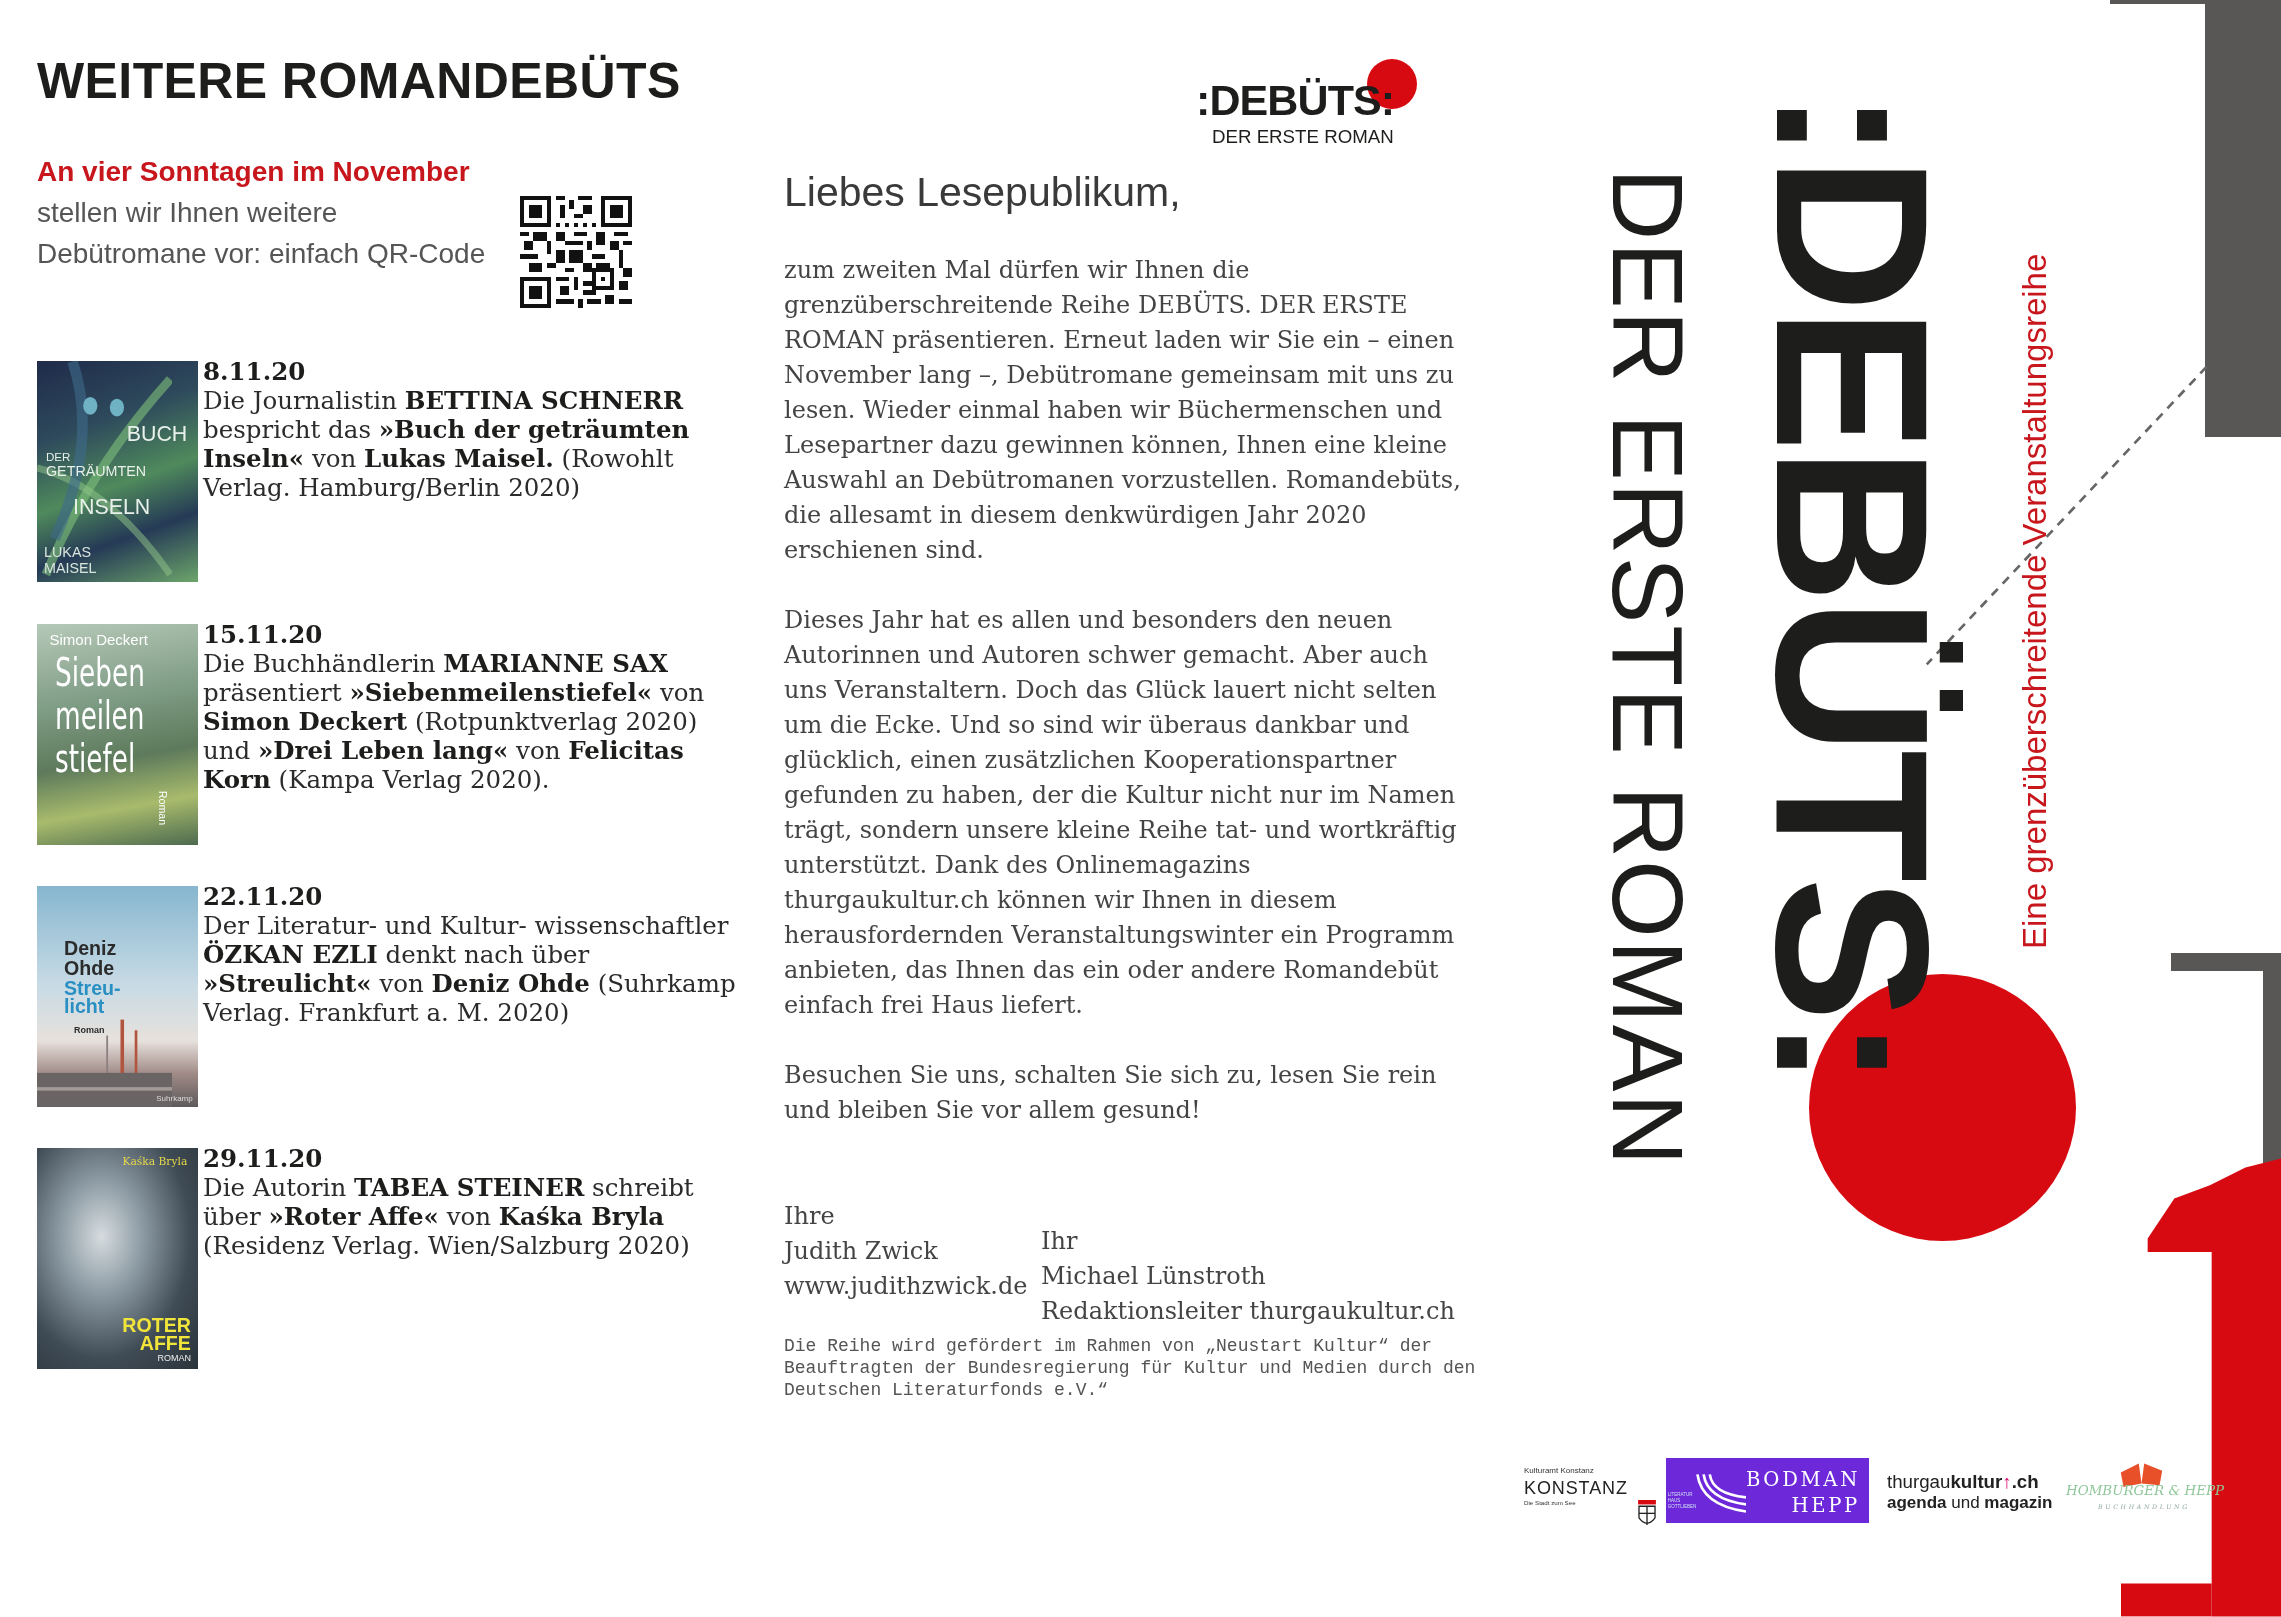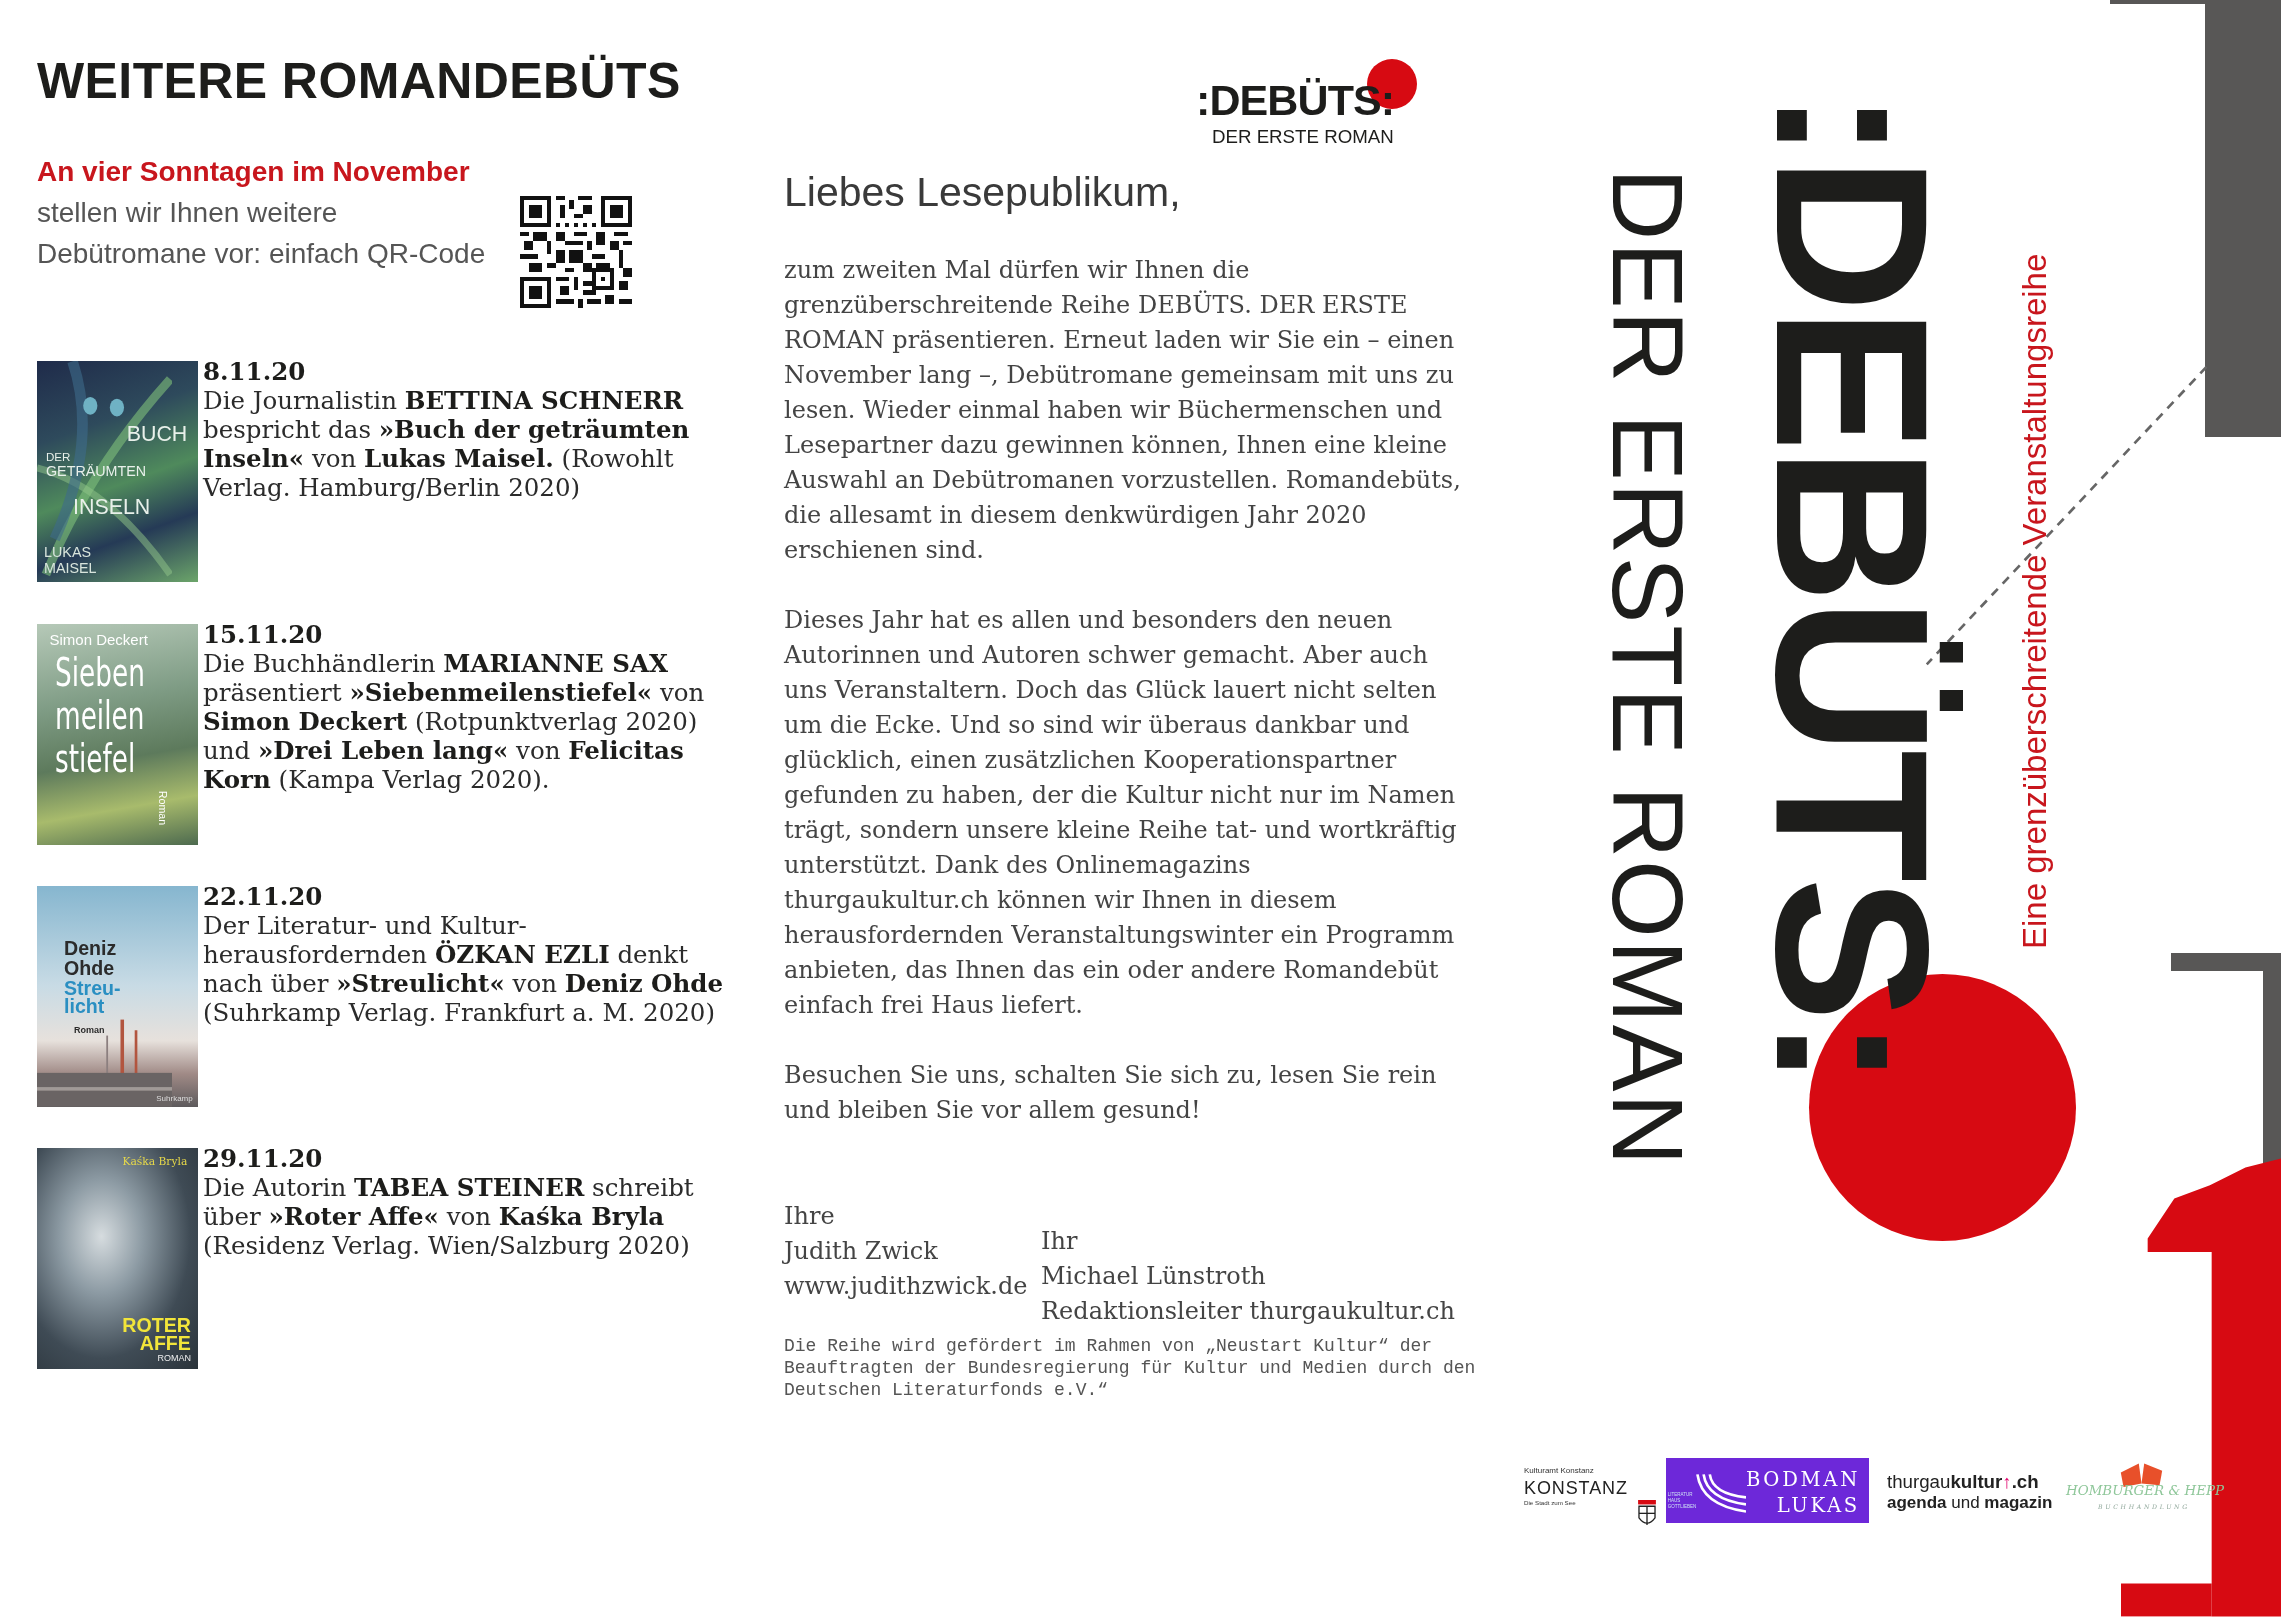--- a/index.html
+++ b/index.html
@@ -152,21 +152,21 @@
     </div>
     <div class="cover-label" style="left:27px;top:93px;color:#2a8fc2;font-size:19.6px;font-weight:700;line-height:18px;">
       <div>Streu-</div>
         <div>licht</div>
     </div>
     <div class="cover-label" style="left:37px;top:139px;color:#2b2b2b;font-size:9px;font-weight:700;">Roman</div>
     <div class="cover-label" style="right:5.3px;bottom:3.6px;color:#ddd;font-size:8px;">Suhrkamp</div>
   </div>
   <div class="txt serif">
     <div class="date">22.11.20</div>
-    <span><span>Der Literatur- und Kultur- herausfordernden </span><b>ÖZKAN EZLI</b><span> denkt nach über </span><b>»Streulicht«</b><span> von </span><b>Deniz Ohde</b><span> (Suhrkamp Verlag. Frankfurt a. M. 2020)</span></span>
+    <span><span>Der Literatur- und Kultur- wissenschaftler </span><b>ÖZKAN EZLI</b><span> denkt nach über </span><b>»Streulicht«</b><span> von </span><b>Deniz Ohde</b><span> (Suhrkamp Verlag. Frankfurt a. M. 2020)</span></span>
   </div>
 </div>
 
 <div class="event" style="top:1148px;">
   <div class="cover" style="background:radial-gradient(ellipse at 40% 40%,#d6dcdf 0%,#8d9ba4 30%,#3f4b55 65%,#2a333a 100%);">
     <div class="cover-label" style="right:10.7px;top:7.1px;color:#e6d84a;font-size:10.7px;font-family:'DejaVu Serif',serif;">Kaśka Bryla</div>
     <div class="cover-label" style="right:7.1px;top:168px;color:#f2e53a;font-size:19.6px;font-weight:700;line-height:18px;text-align:right;">
       <div>ROTER</div>
         <div>AFFE</div>
     </div>
@@ -242,21 +242,21 @@
     </svg>
   </div>
   <div class="abs" style="left:151px;top:4.5px;width:203px;height:65px;background:#6d28d9;">
     <svg style="position:absolute;left:27px;top:16px;" width="53" height="45" viewBox="0 0 60 50">
       <path d="M5 0 Q10 35 60 42" stroke="#fff" stroke-width="3" fill="none"></path>
       <path d="M12 0 Q16 28 60 34" stroke="#fff" stroke-width="3" fill="none"></path>
       <path d="M19 0 Q22 22 60 26" stroke="#fff" stroke-width="3" fill="none"></path>
     </svg>
     <div class="sans" style="position:absolute;left:1.8px;top:34px;font-size:4.5px;color:#cfe0f5;width:21.4px;line-height:6.2px;">LITERATUR HAUS GOTTLIEBEN</div>
     <div class="serif" style="position:absolute;right:9px;top:10.7px;font-size:19.6px;color:#fff;letter-spacing:2.7px;">BODMAN</div>
-    <div class="serif" style="position:absolute;right:9px;top:36px;font-size:19.6px;color:#fff;letter-spacing:2.7px;">LUKAS</div>
+    <div class="serif" style="position:absolute;right:9px;top:36px;font-size:19.6px;color:#fff;letter-spacing:2.7px;">HEPP</div>
   </div>
   <div class="abs sans" style="left:372px;top:18px;width:178px;height:53px;">
     <div style="font-size:18.7px;color:#222;"><span>thurgau</span><b>kultur</b><span style="color:#e0006a;">↑</span><b>.ch</b></div>
     <div style="font-size:17px;color:#222;"><b>agenda</b><span> und </span><b>magazin</b></div>
   </div>
   <div class="abs" style="left:551px;top:0;width:160px;height:71px;">
     <svg style="position:absolute;left:53px;top:7.1px;" width="45" height="27" viewBox="0 0 50 30">
       <path d="M2 14 L22 4 L25 26 L5 30 Z" fill="#e8502a"></path>
       <path d="M48 12 L28 4 L25 26 L45 28 Z" fill="#e8502a"></path>
     </svg>

